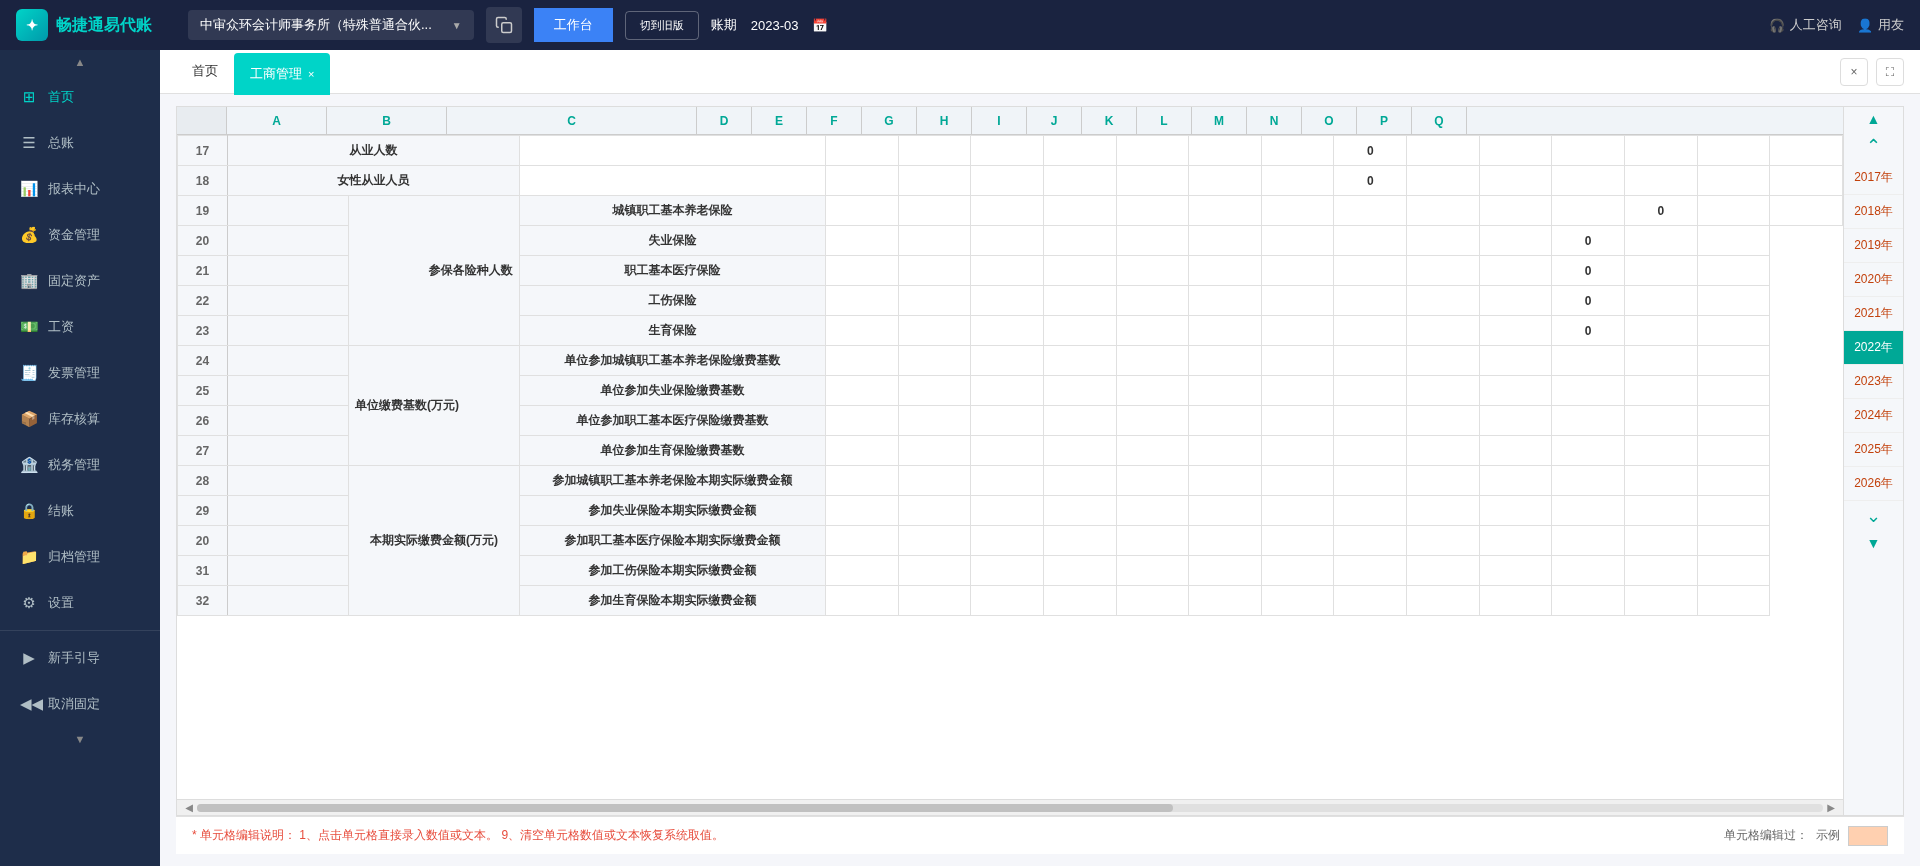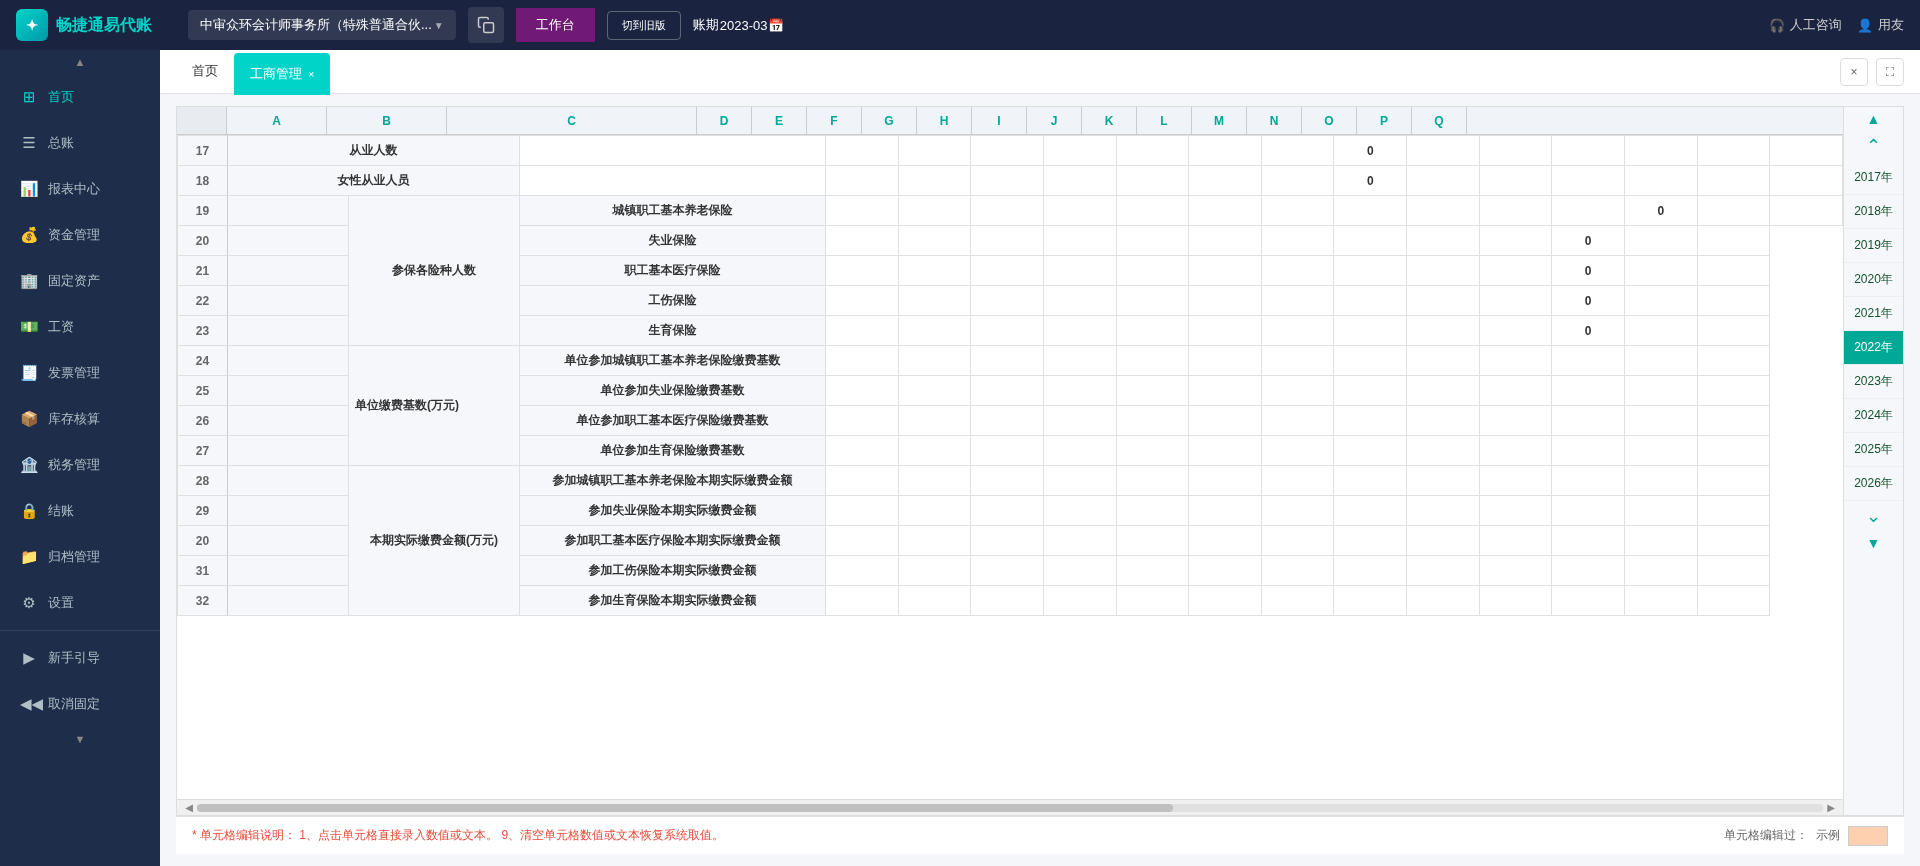--- a/index.html
+++ b/index.html
@@ -2,26 +2,26 @@
 <html><head>
   <meta charset="utf-8">
   <style>
     * { margin: 0; padding: 0; box-sizing: border-box; }
     body { font-family: 'Microsoft YaHei', Arial, sans-serif; font-size: 13px; background: #f0f2f5; width: 1920px; height: 866px; overflow: hidden; display: flex; flex-direction: column; }
 
     
     .header { height: 50px; background: #1a2340; display: flex; align-items: center; padding: 0 16px; gap: 12px; flex-shrink: 0; }
     .logo { display: flex; align-items: center; gap: 8px; color: #00d4c8; font-size: 16px; font-weight: bold; width: 160px; }
     .logo-icon { width: 32px; height: 32px; background: linear-gradient(135deg, #00d4c8, #0099aa); border-radius: 6px; display: flex; align-items: center; justify-content: center; color: white; font-size: 14px; }
-    .company-selector { display: flex; align-items: center; gap: 2px; background: rgba(255,255,255,0.1); border-radius: 4px; padding: 6px 12px; color: white; font-size: 13px; cursor: pointer; }
+    .company-selector { display: flex; align-items: center; gap: 20px; background: rgba(255,255,255,0.1); border-radius: 4px; padding: 6px 12px; color: white; font-size: 13px; cursor: pointer; }
     .company-selector .arrow { color: #aaa; font-size: 10px; }
     .copy-btn { width: 36px; height: 36px; background: rgba(255,255,255,0.1); border-radius: 4px; display: flex; align-items: center; justify-content: center; cursor: pointer; color: #ccc; }
-    .workbench-btn { background: #701a75; color: white; border: none; padding: 8px 20px; border-radius: 0; font-size: 13px; cursor: pointer; }
+    .workbench-btn { background: #3b82f6; color: white; border: none; padding: 8px 20px; border-radius: 0; font-size: 13px; cursor: pointer; }
     .switch-btn { background: transparent; color: white; border: 1px solid rgba(255,255,255,0.3); padding: 6px 14px; border-radius: 4px; font-size: 11px; cursor: pointer; }
-    .period { color: white; display: flex; align-items: center; gap: 1px; font-size: 13px; }
+    .period { color: white; display: flex; align-items: center; gap: 14px; font-size: 13px; }
     .header-right { margin-left: auto; display: flex; align-items: center; gap: 16px; color: #ccc; font-size: 13px; }
     .service-btn { display: flex; align-items: center; gap: 4px; cursor: pointer; }
 
     
     .main-layout { display: flex; flex: 1; overflow: hidden; }
 
     
     .sidebar { width: 160px; background: #1e2d4a; flex-shrink: 0; display: flex; flex-direction: column; overflow-y: auto; }
     .sidebar-item { display: flex; align-items: center; gap: 10px; padding: 14px 20px; color: #b0bec5; cursor: pointer; font-size: 13px; }
     .sidebar-item.active { color: #00d4c8; }
@@ -67,21 +67,21 @@
     table td { border: 1px solid #e0e0e0; padding: 0 6px; height: 30px; font-size: 12px; color: #333; white-space: nowrap; }
     table td.row-num { background: #f5f7fa; text-align: center; color: #666; width: 50px; border-right: 1px solid #ccc; }
     table td.col-a { background: #f5f7fa; min-width: 100px; text-align: center; color: #333; }
     table td.data-cell { min-width: 60px; text-align: center; }
     table td.num-val { text-align: center; color: #333; }
     table tr td.row-num { background: #f5f7fa !important; }
 
     
     .year-panel { width: 60px; background: #f5f7fa; border-left: 1px solid #ddd; display: flex; flex-direction: column; align-items: center; overflow-y: auto; flex-shrink: 0; }
     .year-panel-nav { width: 100%; display: flex; align-items: center; justify-content: center; padding: 4px 0; cursor: pointer; color: #aaa; font-size: 12px; }
-    .year-item { width: 100%; text-align: center; padding: 8px 4px; font-size: 12px; cursor: pointer; color: #14532d; border-bottom: 1px solid #eee; }
+    .year-item { width: 100%; text-align: center; padding: 8px 4px; font-size: 12px; cursor: pointer; color: #c2410c; border-bottom: 1px solid #eee; }
     .year-item.active { background: #00a896; color: white; }
 
     
     .bottom-bar { background: white; border-top: 1px solid #e0e0e0; padding: 8px 16px; display: flex; align-items: center; justify-content: space-between; flex-shrink: 0; height: 38px; }
     .hint-text { color: #e74c3c; font-size: 12px; }
     .hint-text span { color: #e74c3c; }
     .cell-edit-info { display: flex; align-items: center; gap: 8px; font-size: 12px; color: #666; }
     .cell-sample { width: 40px; height: 20px; background: #ffd0b0; border: 1px solid #ccc; display: inline-block; vertical-align: middle; }
 
     
@@ -274,21 +274,21 @@
                 <td class="data-cell"></td>
                 <td class="data-cell"></td>
                 <td class="data-cell"></td>
                 <td class="data-cell"></td>
                 <td class="data-cell"></td>
               </tr>
 
               <tr>
                 <td class="row-num">19</td>
                 <td class="col-a"></td>
-                <td class="col-a" rowspan="5" style="text-align:center;vertical-align:middle;">参保各险种人数</td>
+                <td class="col-a" rowspan="5" style="text-align:right;vertical-align:middle;">参保各险种人数</td>
                 <td class="col-a">城镇职工基本养老保险</td>
                 <td class="data-cell"></td>
                 <td class="data-cell"></td>
                 <td class="data-cell"></td>
                 <td class="data-cell"></td>
                 <td class="data-cell"></td>
                 <td class="data-cell"></td>
                 <td class="data-cell"></td>
                 <td class="data-cell"></td>
                 <td class="data-cell"></td>

